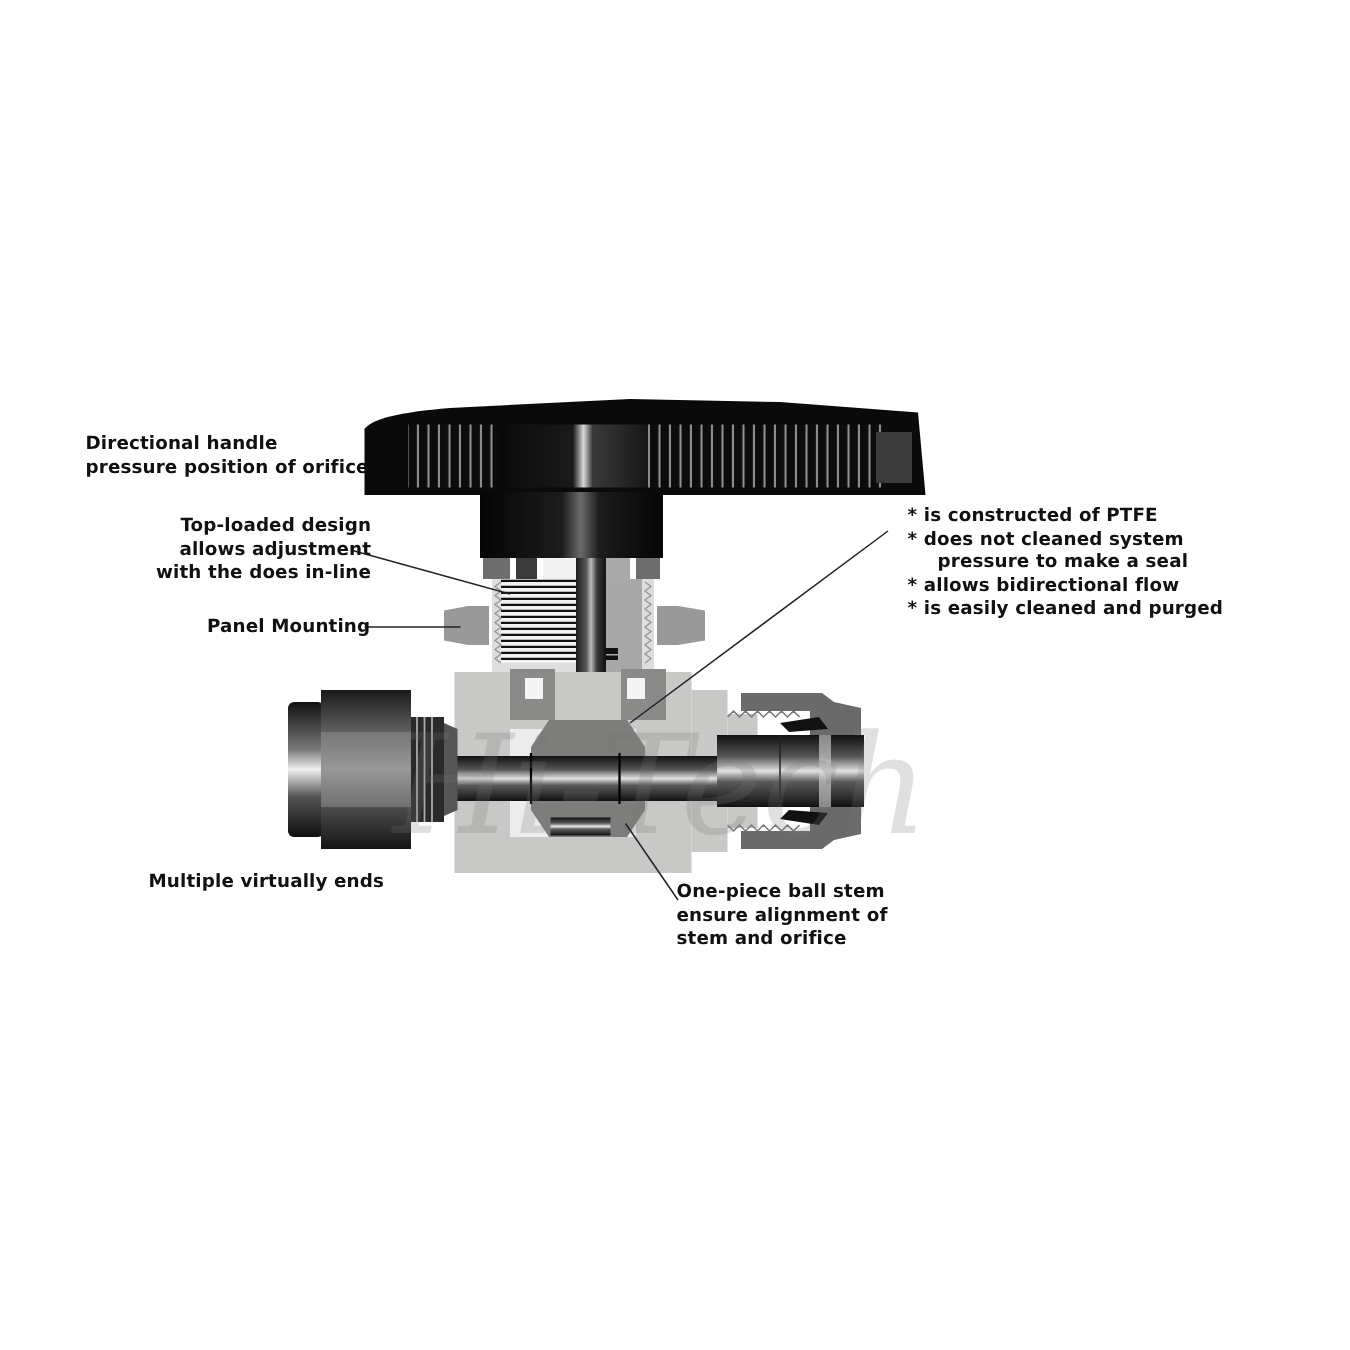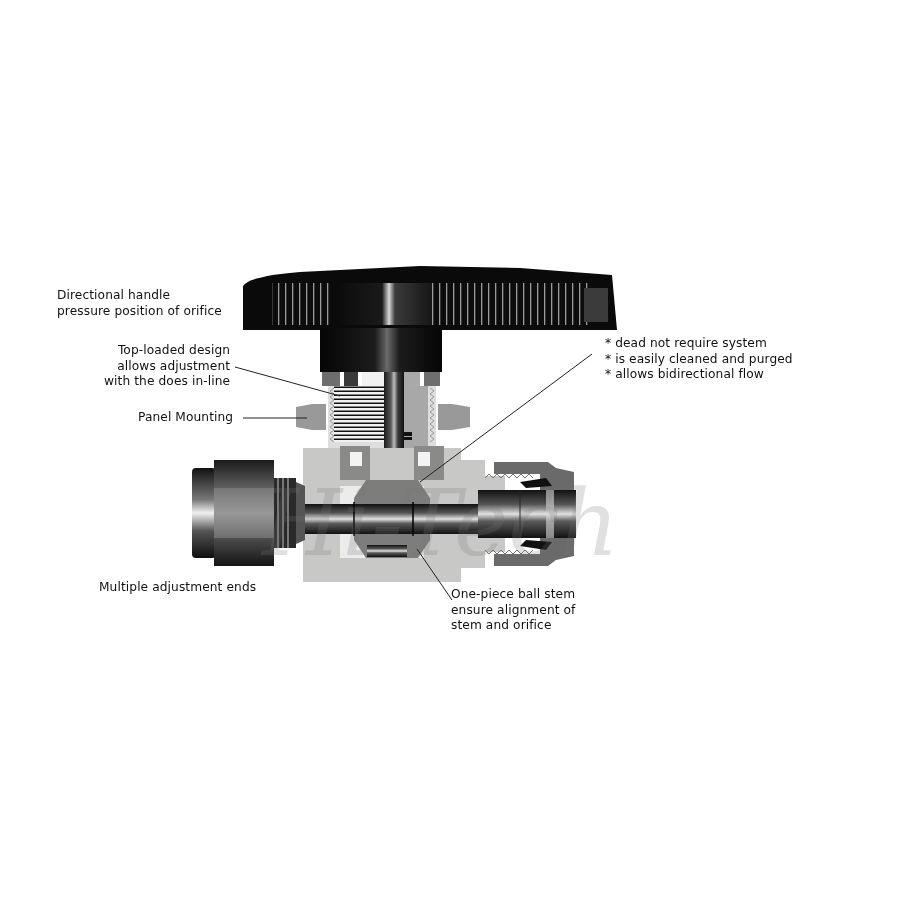--- a/index.html
+++ b/index.html
@@ -1,20 +1,20 @@
 <!DOCTYPE html>
 <html><head>
 <meta charset="utf-8">
 <style>
   html, body { margin: 0; padding: 0; background: #ffffff; }
   body { width: 900px; height: 900px; position: relative; overflow: hidden;
          font-family: "DejaVu Sans", sans-serif; }
   #canvas { position: absolute; left: 0; top: 0; width: 900px; height: 900px; }
   .label { position: absolute; font-family: "DejaVu Sans", sans-serif;
-           font-weight: normal; font-size: 12.2px; line-height: 15.6px;
+           font-weight: bold; font-size: 12.2px; line-height: 15.6px;
            color: #111111; white-space: nowrap; letter-spacing: 0.1px; }
   .label .line { display: block; }
   .label .indent { padding-left: 20px; }
   svg text { font-family: "DejaVu Serif", serif; }
 </style>
 </head>
 <body>
 
 <svg id="canvas" width="900" height="900" viewBox="0 0 900 900" xmlns="http://www.w3.org/2000/svg">
   <defs>
@@ -166,26 +166,28 @@
   <span class="line">Top-loaded design</span>
   <span class="line">allows adjustment</span>
   <span class="line">with the does in-line</span>
 </div>
 
 <div class="label" style="left:138px; top:410px;">
   <span class="line">Panel Mounting</span>
 </div>
 
 <div class="label" style="left:99px; top:580px;">
-  <span class="line">Multiple adjustment ends</span>
+  <span class="line">Multiple virtually ends</span>
 </div>
 
 <div class="label" style="left:451px; top:587px;">
   <span class="line">One-piece ball stem</span>
   <span class="line">ensure alignment of</span>
   <span class="line">stem and orifice</span>
 </div>
 
 <div class="label" style="left:605px; top:336px;">
-  <span class="line">* dead not require system</span>
+  <span class="line">* is constructed of PTFE</span>
+  <span class="line">* does not cleaned system</span>
+  <span class="line indent">pressure to make a seal</span>
+  <span class="line">* allows bidirectional flow</span>
   <span class="line">* is easily cleaned and  purged</span>
-  <span class="line">* allows bidirectional flow</span>
 </div>
 
 </body></html>

